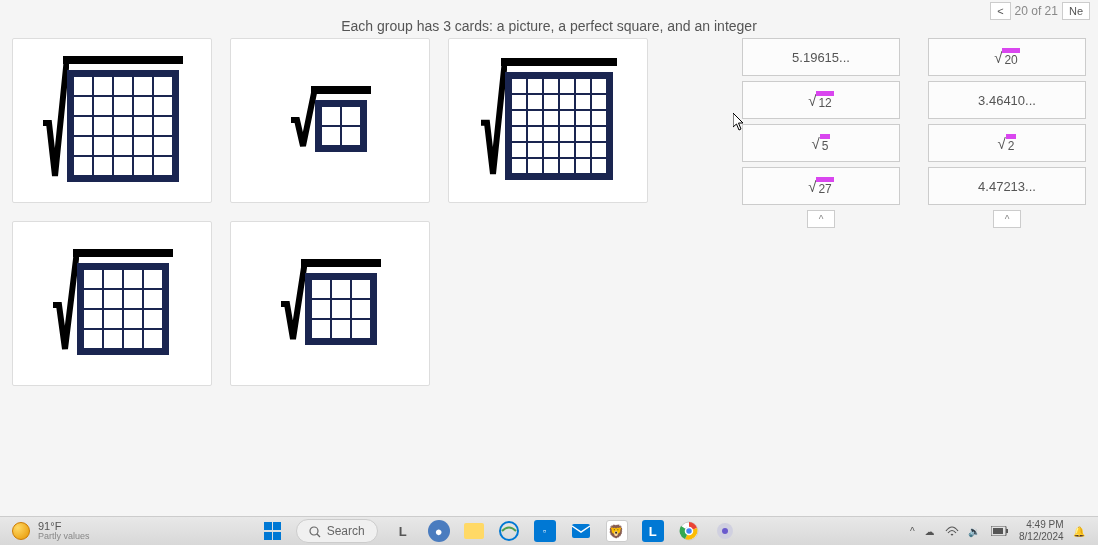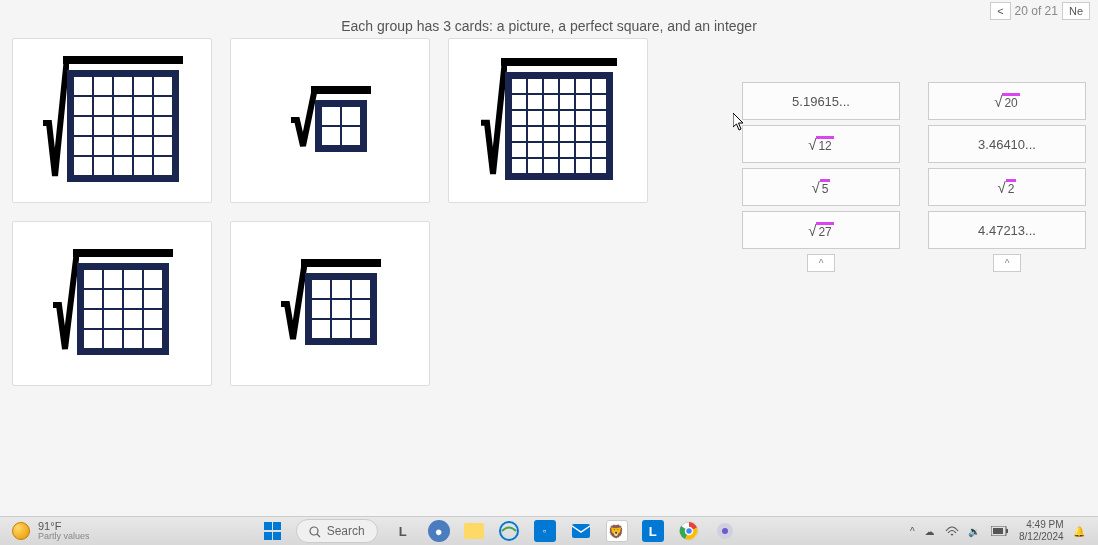--- a/index.html
+++ b/index.html
@@ -81,21 +81,20 @@
       display: grid;
       background: #fff;
     }
     .grid-cell {
       border: 1px solid #1a2550;
     }
     .values-area {
       display: flex;
       gap: 28px;
       margin-left: 40px;
-      margin-top: 44px;
     }
     .value-column {
       display: flex;
       flex-direction: column;
       gap: 5px;
       width: 158px;
     }
     .value-cell {
       background: #fcfcfc;
       border: 1px solid #ccc;
@@ -107,21 +106,21 @@
       color: #555;
     }
     .sqrt-text {
       display: inline-flex;
       align-items: center;
     }
     .sqrt-sym {
       font-size: 15px;
     }
     .sqrt-num {
-      border-top: 3px solid #d946ef;
+      border-top: 5px solid #d946ef;
       padding: 0 2px;
       font-size: 12px;
       text-align: right;
     }
     .expand-btn {
       background: #fff;
       border: 1px solid #ccc;
       height: 18px;
       width: 28px;
       align-self: center;

